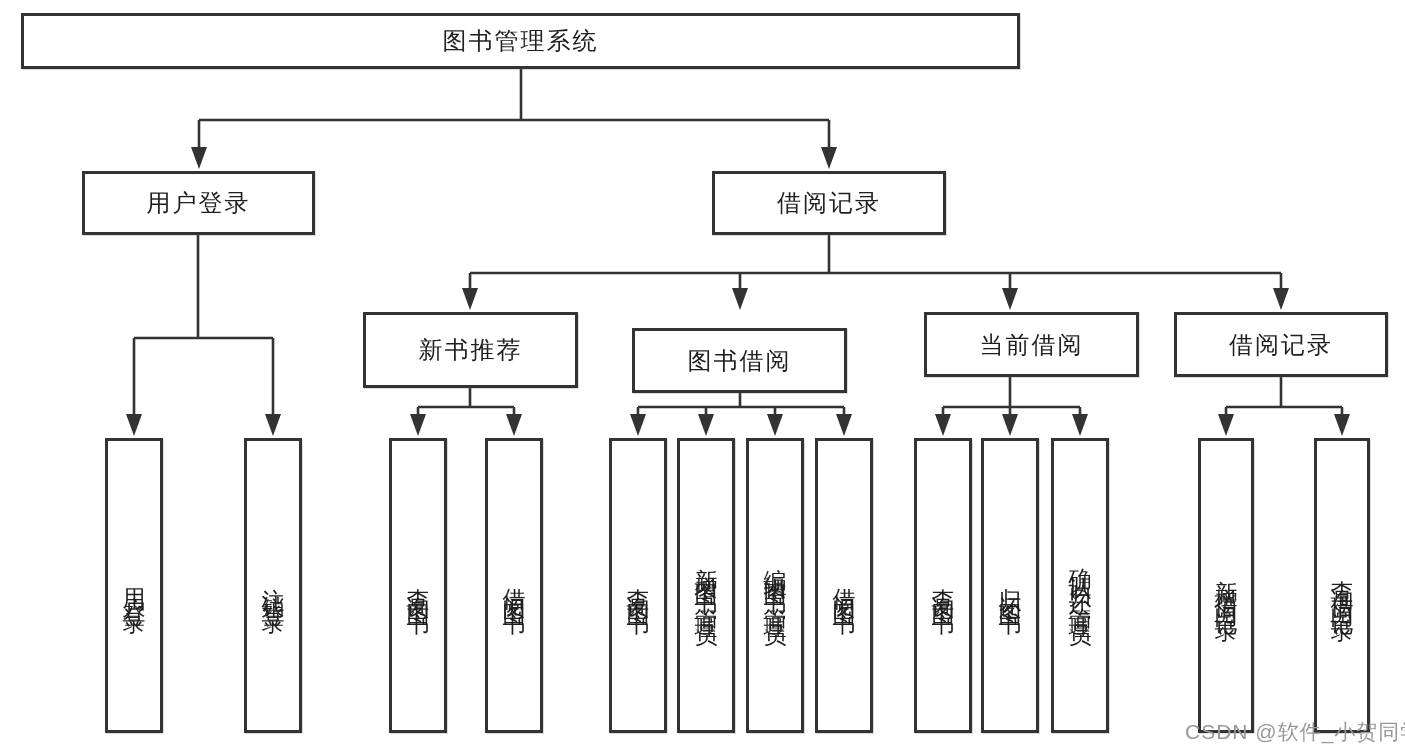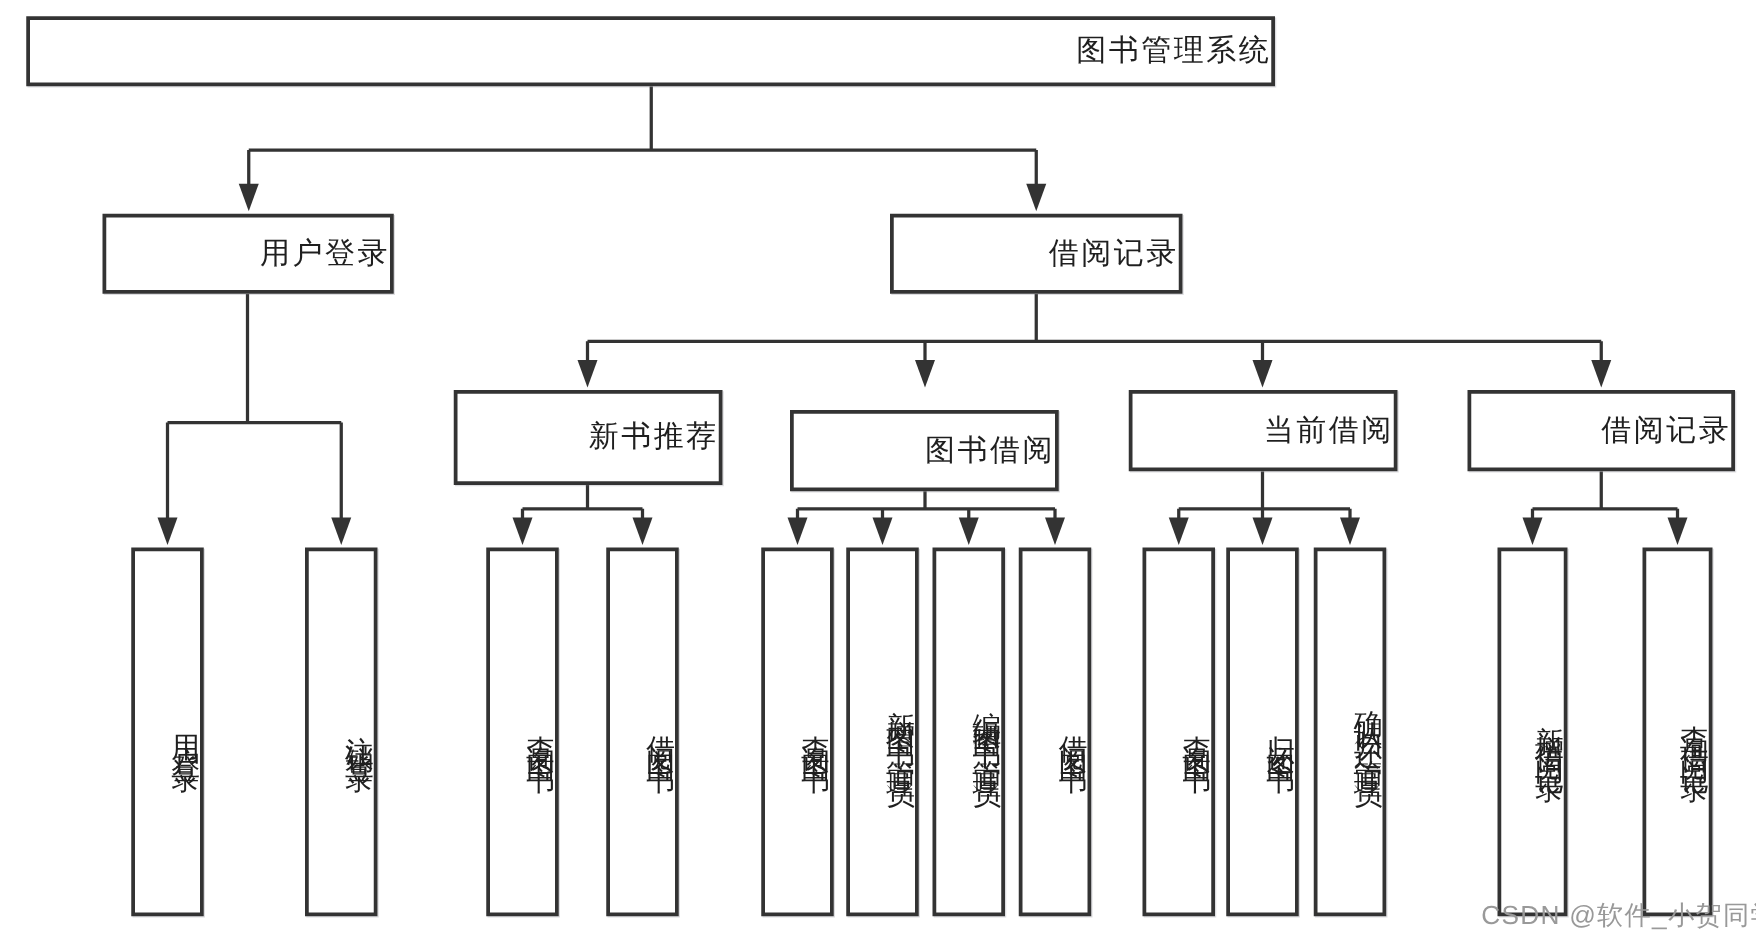--- a/index.html
+++ b/index.html
@@ -10,21 +10,21 @@
     font-family:"Liberation Sans","DejaVu Sans",sans-serif;
     color:#1f1f1f;
     overflow:hidden;
   }
   .connectors{position:absolute;left:0;top:0;z-index:1;}
   .node{
     position:absolute;
     box-sizing:border-box;
     border:3px solid #333333;
     background:#ffffff;
-    display:flex;align-items:center;justify-content:flex-end;
+    display:flex;align-items:center;justify-content:center;
     z-index:2;
     box-shadow:1px 1px 0 rgba(120,120,130,0.25);
   }
   .node .lbl{
     display:block;
     font-size:24px;
     line-height:1;
     letter-spacing:2px;
     white-space:nowrap;
   }
@@ -99,21 +99,21 @@
   <div class="node" style="left:712px;top:171px;width:234px;height:64px;">
     <span class="lbl">借阅记录</span>
   </div>
 
   <div class="node" style="left:363px;top:312px;width:215px;height:76px;">
     <span class="lbl">新书推荐</span>
   </div>
   <div class="node" style="left:632px;top:312px;width:215px;height:65px;margin-top:16px;">
     <span class="lbl">图书借阅</span>
   </div>
-  <div class="node" style="left:903px;top:312px;width:215px;height:65px;">
+  <div class="node" style="left:924px;top:312px;width:215px;height:65px;">
     <span class="lbl">当前借阅</span>
   </div>
   <div class="node" style="left:1174px;top:312px;width:214px;height:65px;">
     <span class="lbl">借阅记录</span>
   </div>
 
   <div class="node vnode" style="left:105px;top:438px;width:58px;height:295px;">
     <span class="lbl">用户登录</span>
   </div>
   <div class="node vnode" style="left:244px;top:438px;width:58px;height:295px;">

